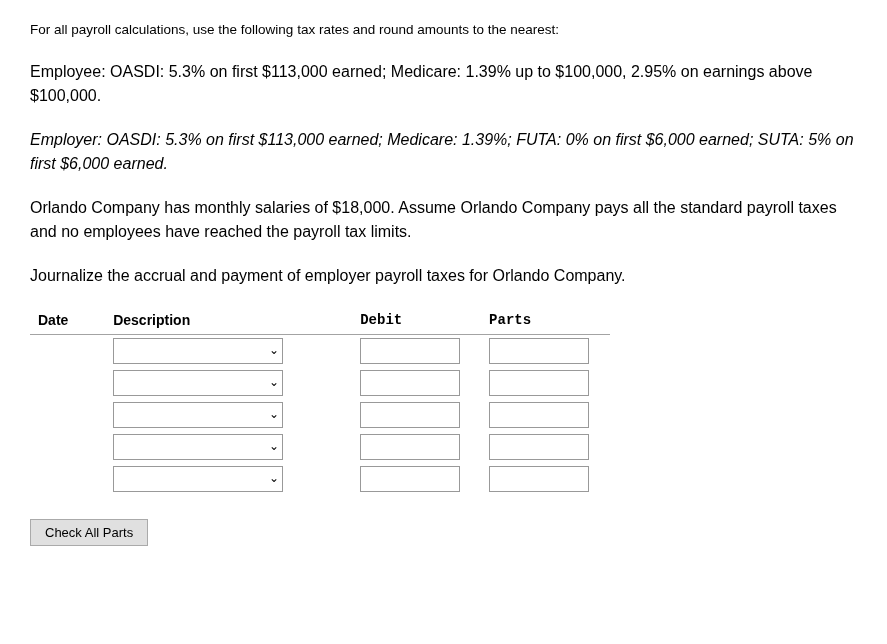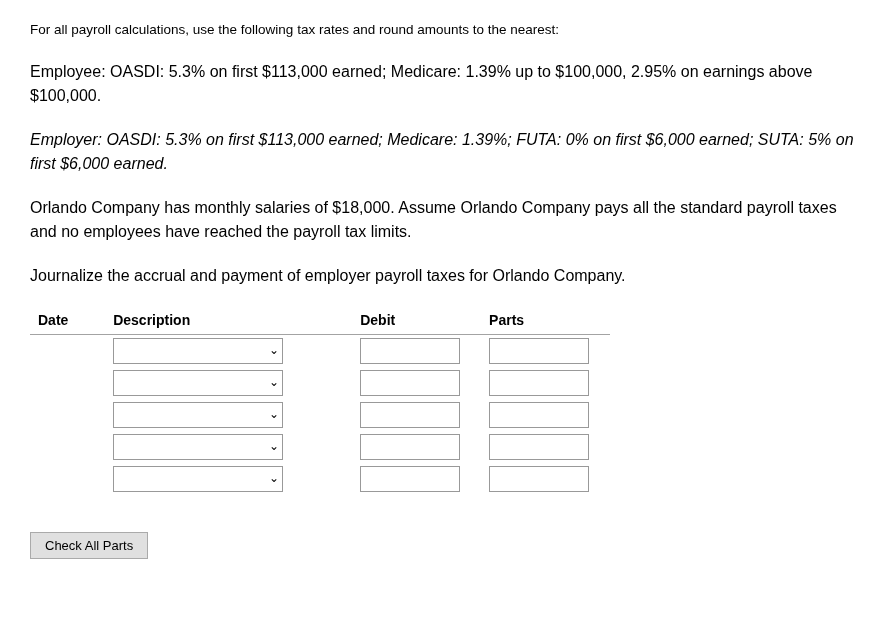--- a/index.html
+++ b/index.html
@@ -43,20 +43,21 @@
       text-align: left;
       font-weight: bold;
       font-size: 14px;
       padding: 4px 8px;
       border-bottom: 2px solid #000;
     }
 
     .journal-table th.debit-col,
     .journal-table th.credit-col {
       text-align: left;
+      font-family: Liberation Mono, monospace;
     }
 
     .journal-table td {
       padding: 3px 8px;
       vertical-align: middle;
       border: none;
     }
 
     .journal-table tr {
       border-bottom: none;
@@ -117,21 +118,21 @@
       border-bottom: 1px solid #a3a3a3;
       padding-bottom: 6px;
     }
 
     .check-all-btn {
       background: #e0e0e0;
       border: 1px solid #aaa;
       padding: 5px 14px;
       font-size: 13px;
       cursor: pointer;
-      margin-top: 17px;
+      margin-top: 4px;
     }
 
     .top-note {
       font-size: 13.5px;
       line-height: 1.5;
       margin-bottom: 12px;
       color: #000;
     }
   </style>
 </head>

